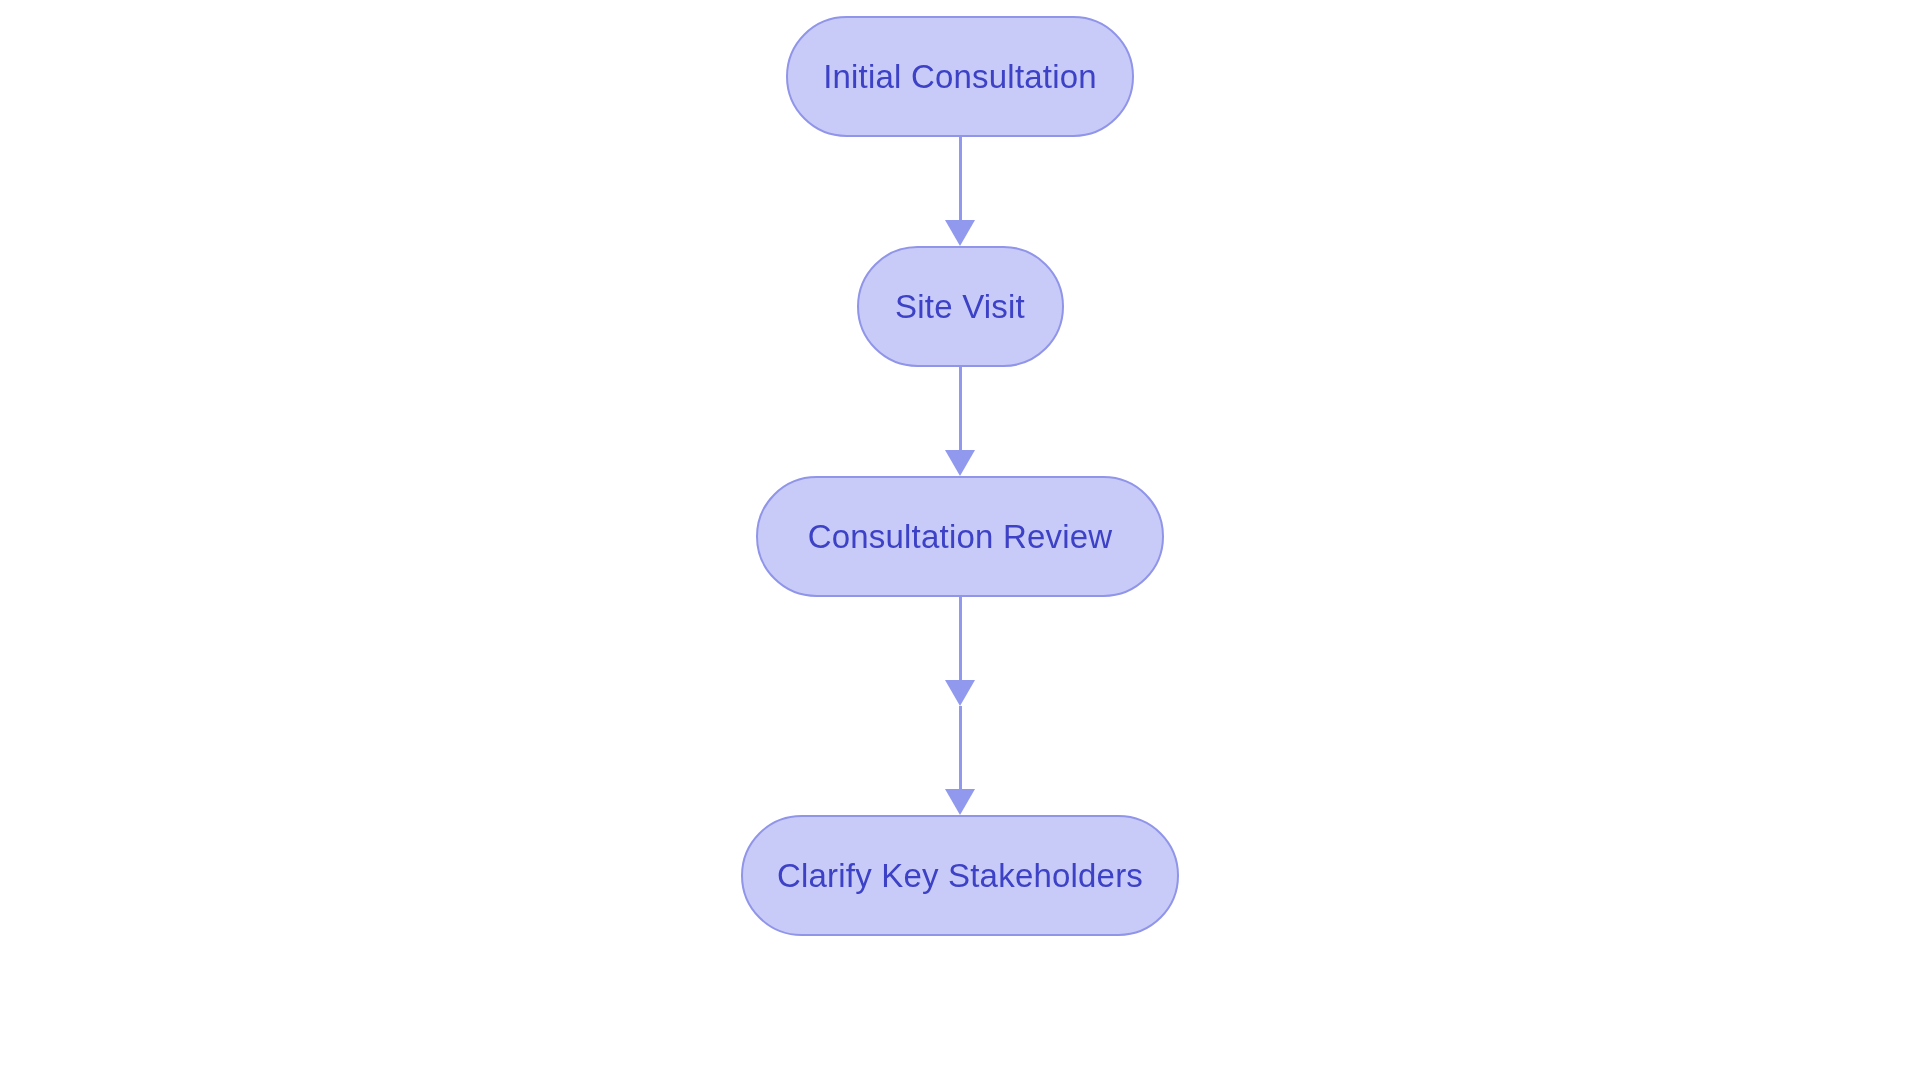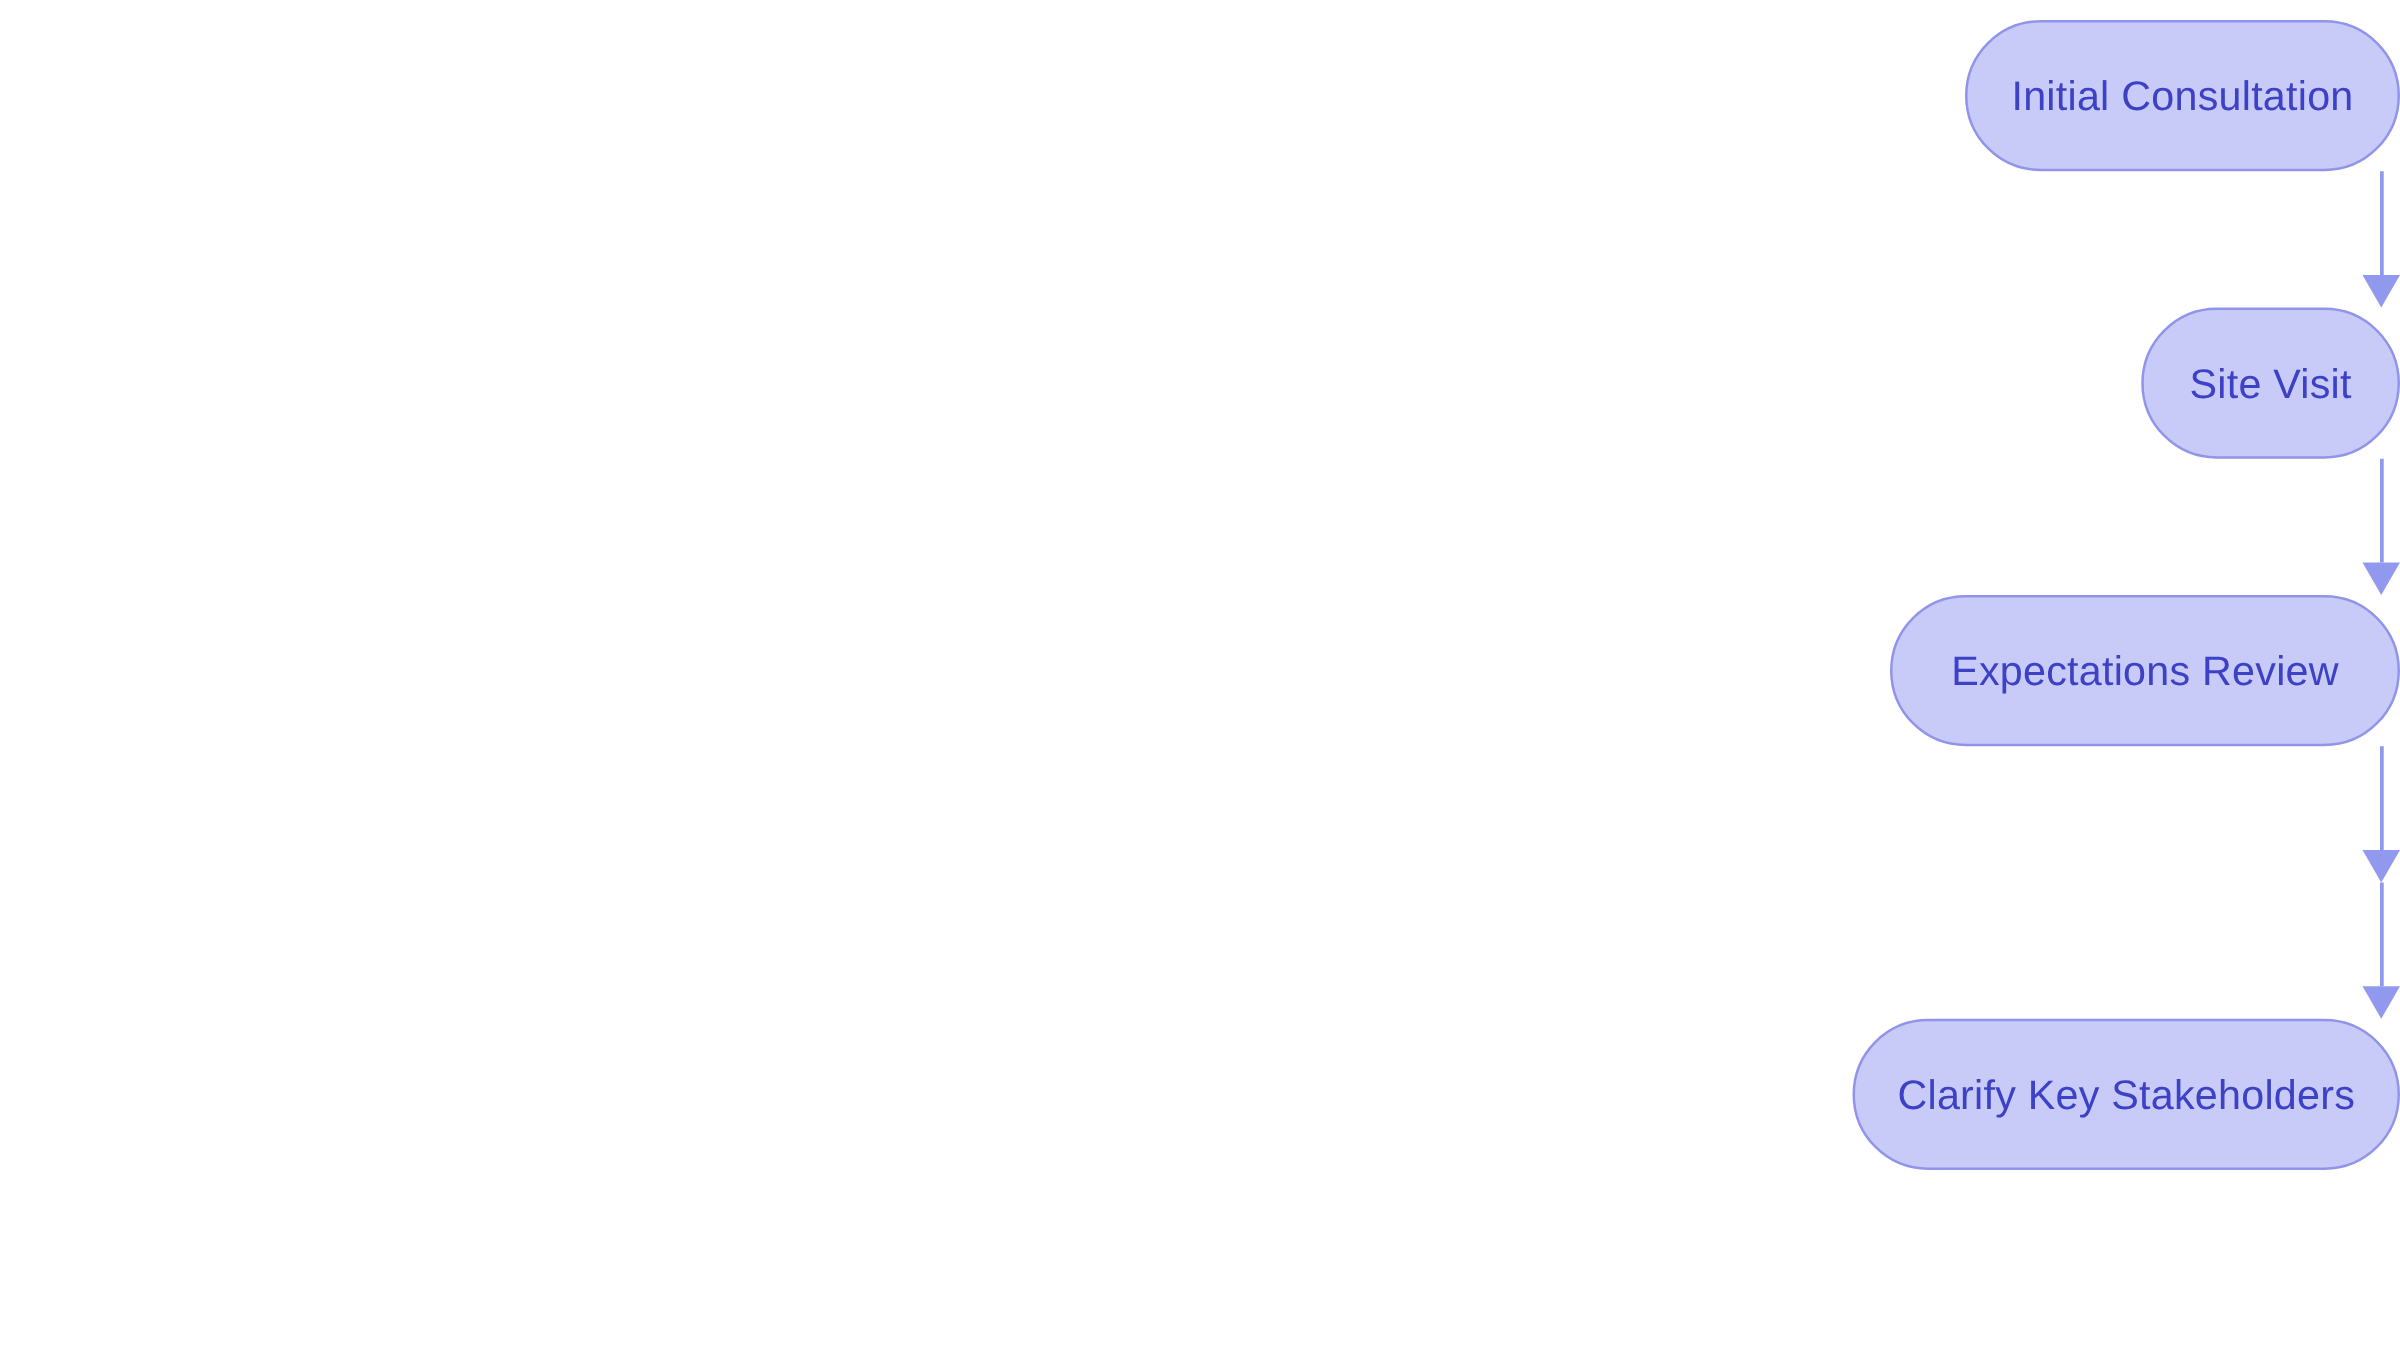--- a/index.html
+++ b/index.html
@@ -15,21 +15,21 @@
     height: 1083px;
     background: var(--background);
     font-family: "Liberation Sans", sans-serif;
     overflow: hidden;
   }
   .canvas {
     width: 1920px;
     height: 885px;
     display: flex;
     flex-direction: column;
-    align-items: flex-end;
+    align-items: center;
     padding-top: 16px;
   }
   .node {
     height: 121px;
     flex: 0 0 121px;
     display: flex;
     align-items: center;
     justify-content: center;
     background: var(--node-fill);
     border: 2px solid var(--node-border);
@@ -77,21 +77,21 @@
   <div class="node" style="width:207px;">
     <span>Site Visit</span>
   </div>
 
   <div class="connector">
     <div class="line"></div>
     <div class="head"></div>
   </div>
 
   <div class="node" style="width:408px;">
-    <span>Expectations Review</span>
+    <span>Consultation Review</span>
   </div>
 
   <div class="connector">
     <div class="line"></div>
     <div class="head"></div>
   </div>
 
 
   <div class="connector">
     <div class="line"></div>

